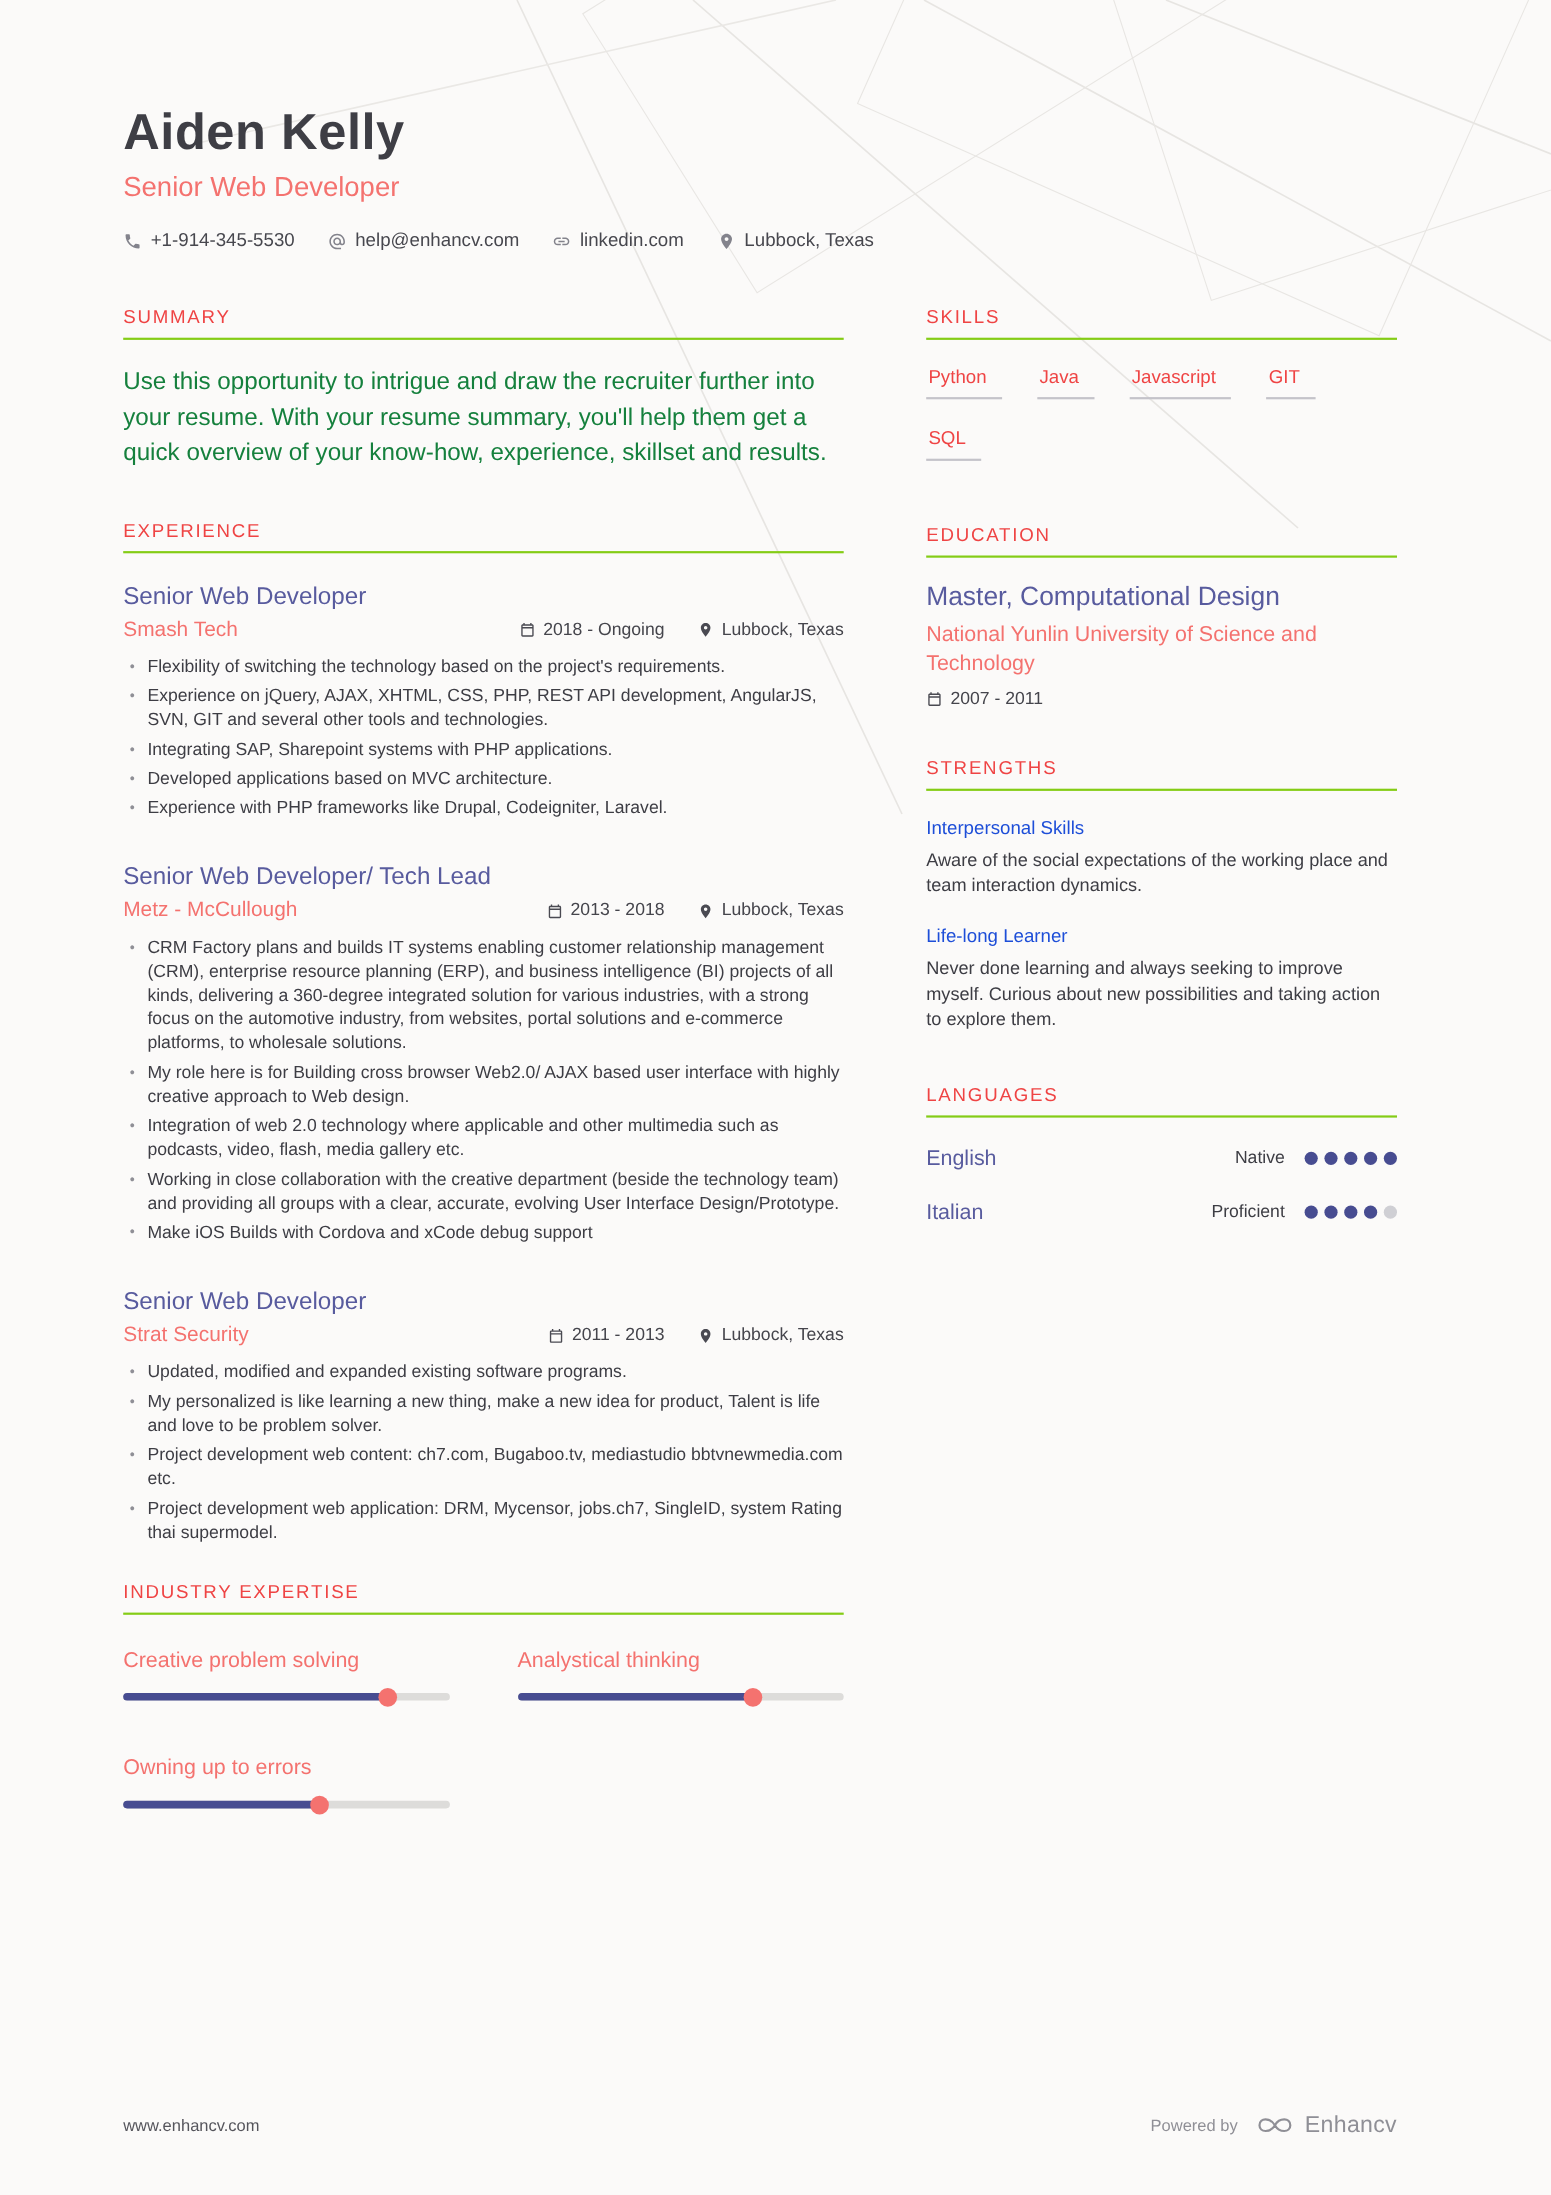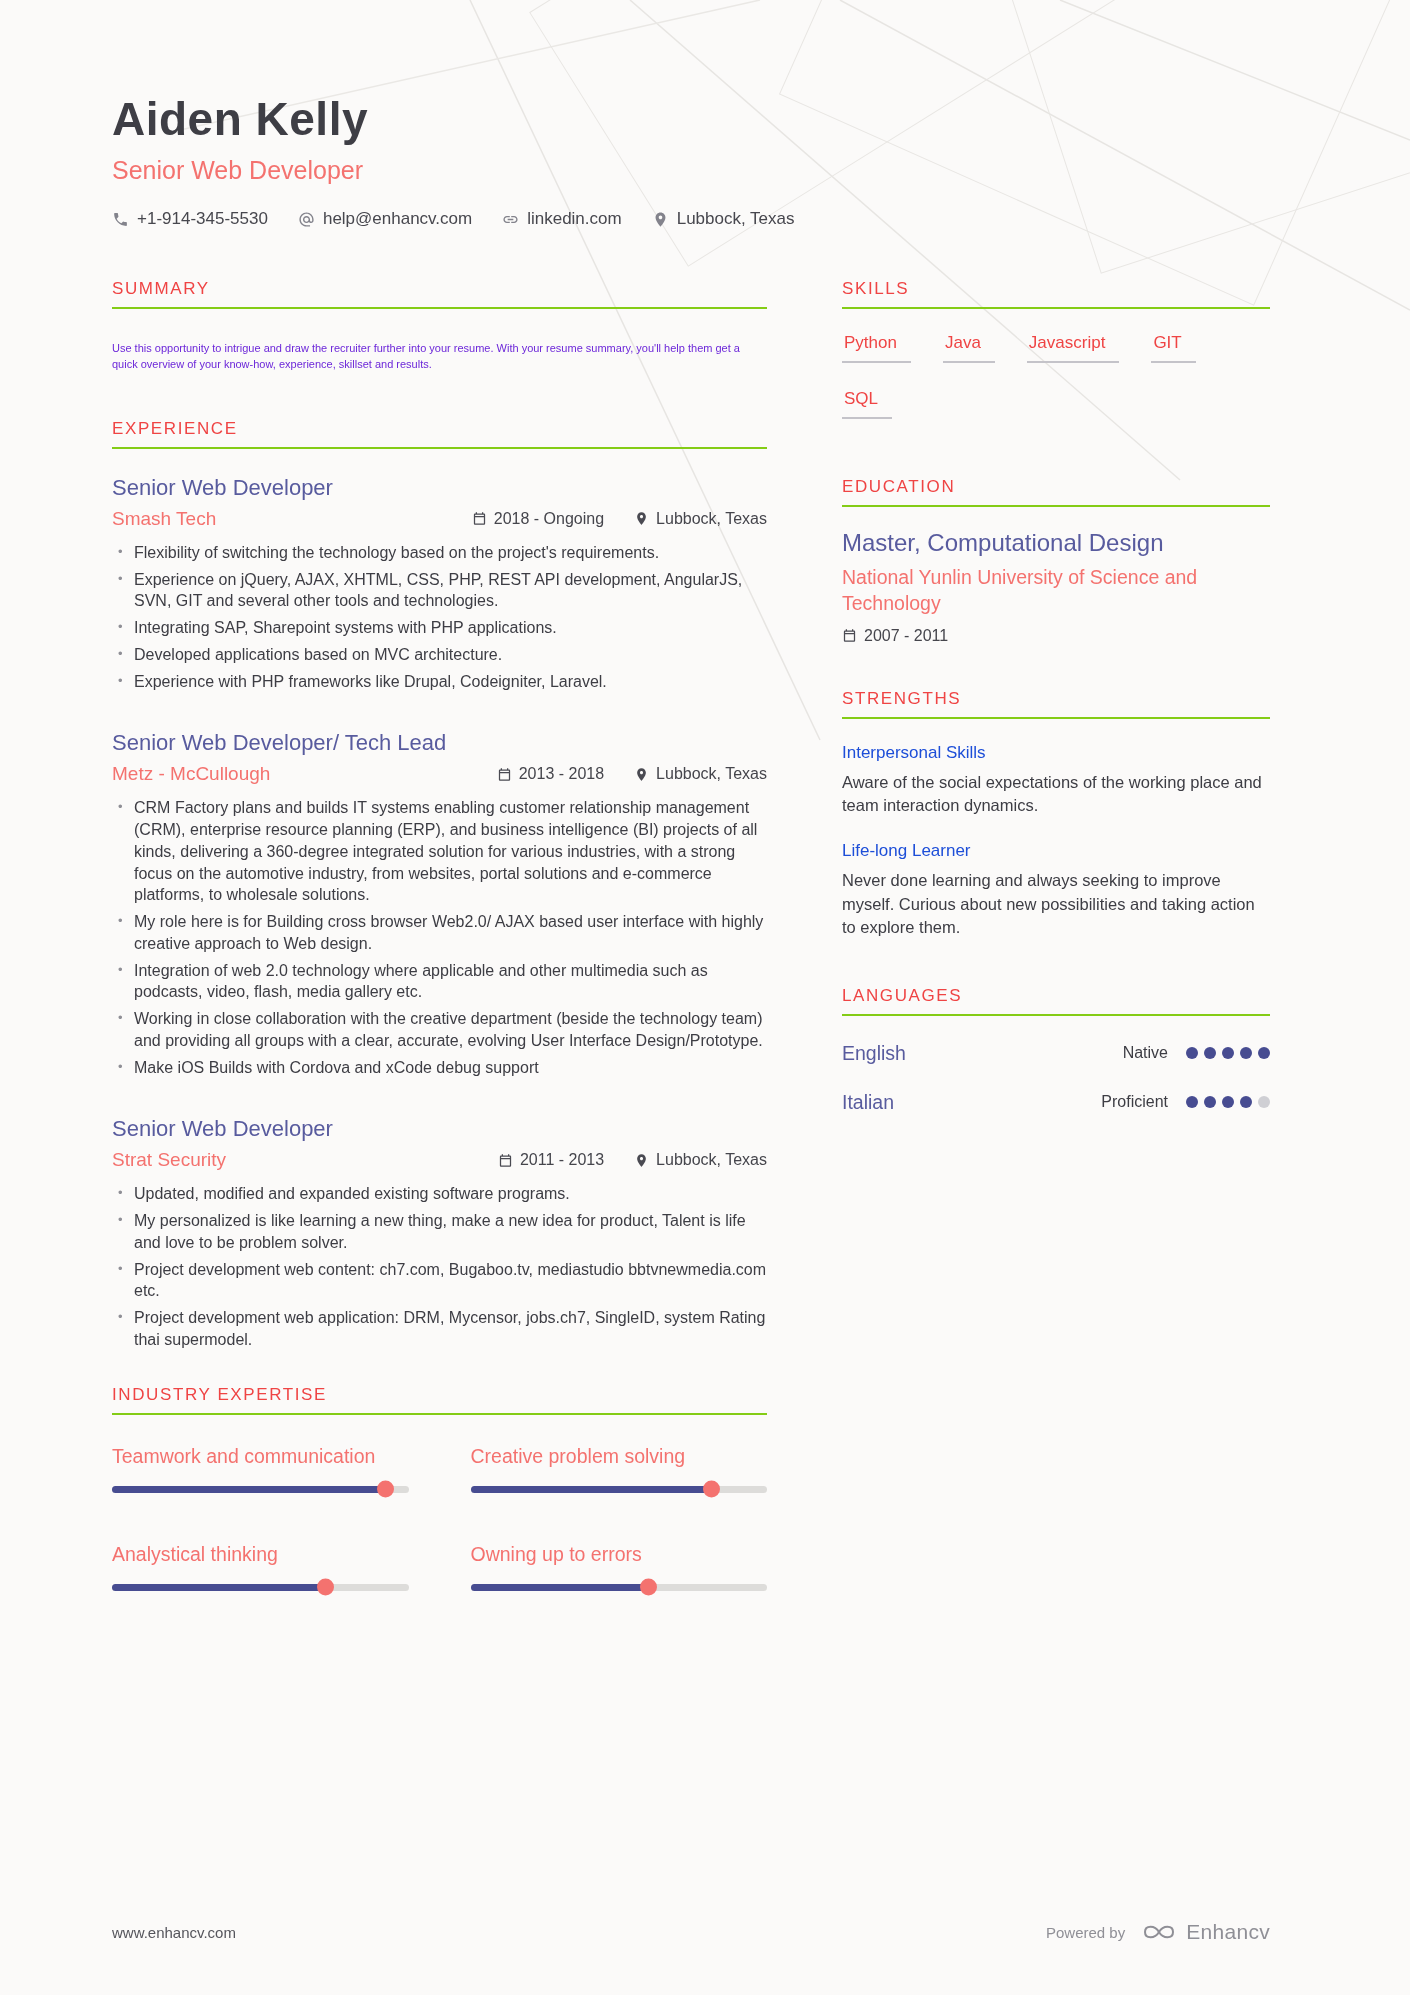--- a/index.html
+++ b/index.html
@@ -32,21 +32,21 @@
   .cols{display:flex;gap:75px;margin-top:50px}
   .col-left{width:655px;flex:none}
   .col-right{width:428px;flex:none}
 
   .sec-head{
     font-size:17px;letter-spacing:1.6px;color:#ef4444;
     padding-bottom:8px;border-bottom:2px solid #84cc16;
   }
 
   
-  .summary-text{margin-top:32px;font-size:11px;line-height:1.45;color:#6d28d9}
+  .summary-text{margin-top:22px;font-size:22px;line-height:1.45;color:#15803d}
 
   
   .experience{margin-top:46px}
   .job{margin-top:26px;margin-bottom:38px}
   .job:last-child{margin-bottom:0}
   .job-title{font-size:22px;color:#585b9e;font-weight:500}
   .job-meta{display:flex;align-items:center;margin-top:7px}
   .company{color:#f4726f;font-size:19px;flex:1}
   .meta-item{display:flex;align-items:center;gap:7px;color:#45454c;font-size:16px}
   .meta-item + .meta-item{margin-left:30px}
@@ -236,28 +236,20 @@
             <li>Project development web content: ch7.com, Bugaboo.tv, mediastudio bbtvnewmedia.com etc.</li>
             <li>Project development web application: DRM, Mycensor, jobs.ch7, SingleID, system Rating thai supermodel.</li>
           </ul>
         </div>
       </div>
 
       <div class="industry">
         <div class="sec-head">INDUSTRY EXPERTISE</div>
         <div class="ind-grid">
 
-          <div>
-            <div class="ind-label">Teamwork and communication</div>
-            <div class="track">
-              <div class="fill" style="width: 92%;">
-                <div class="handle"></div>
-              </div>
-            </div>
-          </div>
 
           <div>
             <div class="ind-label">Creative problem solving</div>
             <div class="track">
               <div class="fill" style="width: 81%;">
                 <div class="handle"></div>
               </div>
             </div>
           </div>
 

